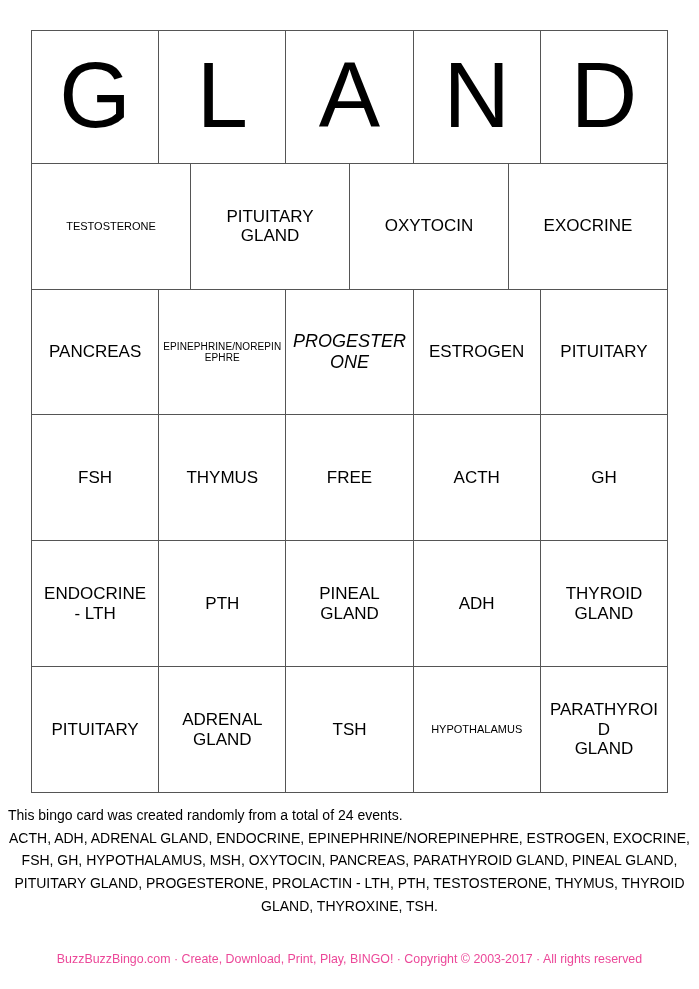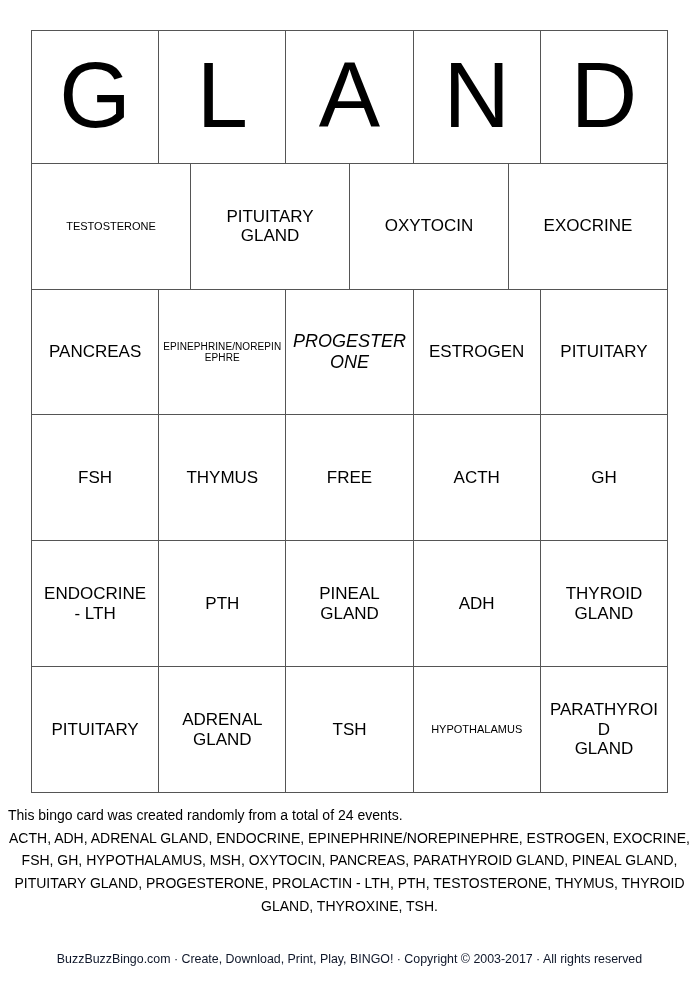--- a/index.html
+++ b/index.html
@@ -93,21 +93,21 @@
   }
 
   
   #copyright-bar {
     position: absolute;
     left: 0;
     top: 952px;
     width: 699px;
     text-align: center;
     font-size: 12.4px;
-    color: #0f172a;
+    color: #ec4899;
   }
 </style>
 </head>
 <body>
 
 <div id="page">
 
   <div id="bingo-card">
 
     <div class="grid-row header-row">

